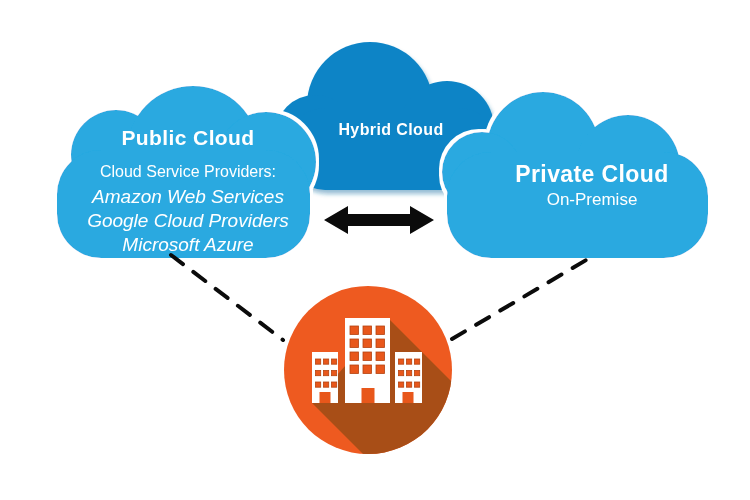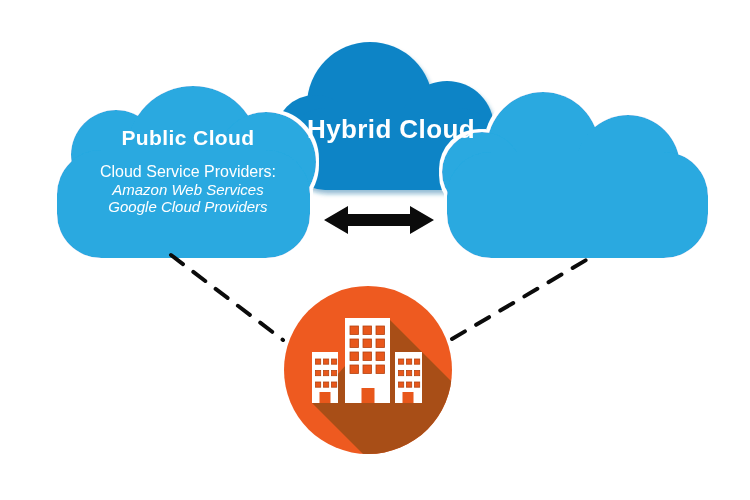--- a/index.html
+++ b/index.html
@@ -6,23 +6,23 @@
   .stage{
     position:relative;width:750px;height:500px;background:#ffffff;overflow:hidden;
     font-family:"Liberation Sans","DejaVu Sans",sans-serif;
   }
   .stage svg{position:absolute;left:0;top:0;display:block;}
   .txt{position:absolute;color:#ffffff;text-align:center;line-height:1;}
   .cloud-title{font-weight:bold;letter-spacing:.4px;}
   .txt-public{left:58px;top:127px;width:260px;}
   .txt-public .cloud-title{font-size:21px;line-height:22px;}
   .txt-public .cloud-subtitle{font-size:16px;line-height:17px;margin-top:14px;}
-  .provider{font-size:15px;line-height:15px;font-style:italic;margin-top:2px;}
+  .provider{font-size:19px;line-height:15px;font-style:italic;margin-top:9px;}
   .txt-hybrid{left:291px;top:118px;width:200px;}
-  .txt-hybrid .cloud-title{font-size:26px;line-height:23px;}
+  .txt-hybrid .cloud-title{font-size:16px;line-height:23px;}
   .txt-private{left:462px;top:163px;width:260px;}
   .txt-private .cloud-title{font-size:23px;line-height:23px;}
   .txt-private .cloud-subtitle{font-size:17px;line-height:18px;margin-top:5px;}
 </style>
 </head>
 <body>
 
 <div class="stage">
 
   <svg width="750" height="500" viewBox="0 0 750 500">
@@ -123,20 +123,25 @@
         <rect x="402.5" y="392" width="11" height="11"></rect>
       </g>
     </g>
   </svg>
 
   <div class="txt txt-public">
     <div class="cloud-title">Public Cloud</div>
     <div class="cloud-subtitle">Cloud Service Providers:</div>
     <div class="provider">Amazon Web Services</div>
     <div class="provider">Google Cloud Providers</div>
+    <div class="provider">Microsoft Azure</div>
   </div>
 
   <div class="txt txt-hybrid">
     <div class="cloud-title">Hybrid Cloud</div>
   </div>
 
+  <div class="txt txt-private">
+    <div class="cloud-title">Private Cloud</div>
+    <div class="cloud-subtitle">On-Premise</div>
+  </div>
 
 </div>
 
 </body></html>

